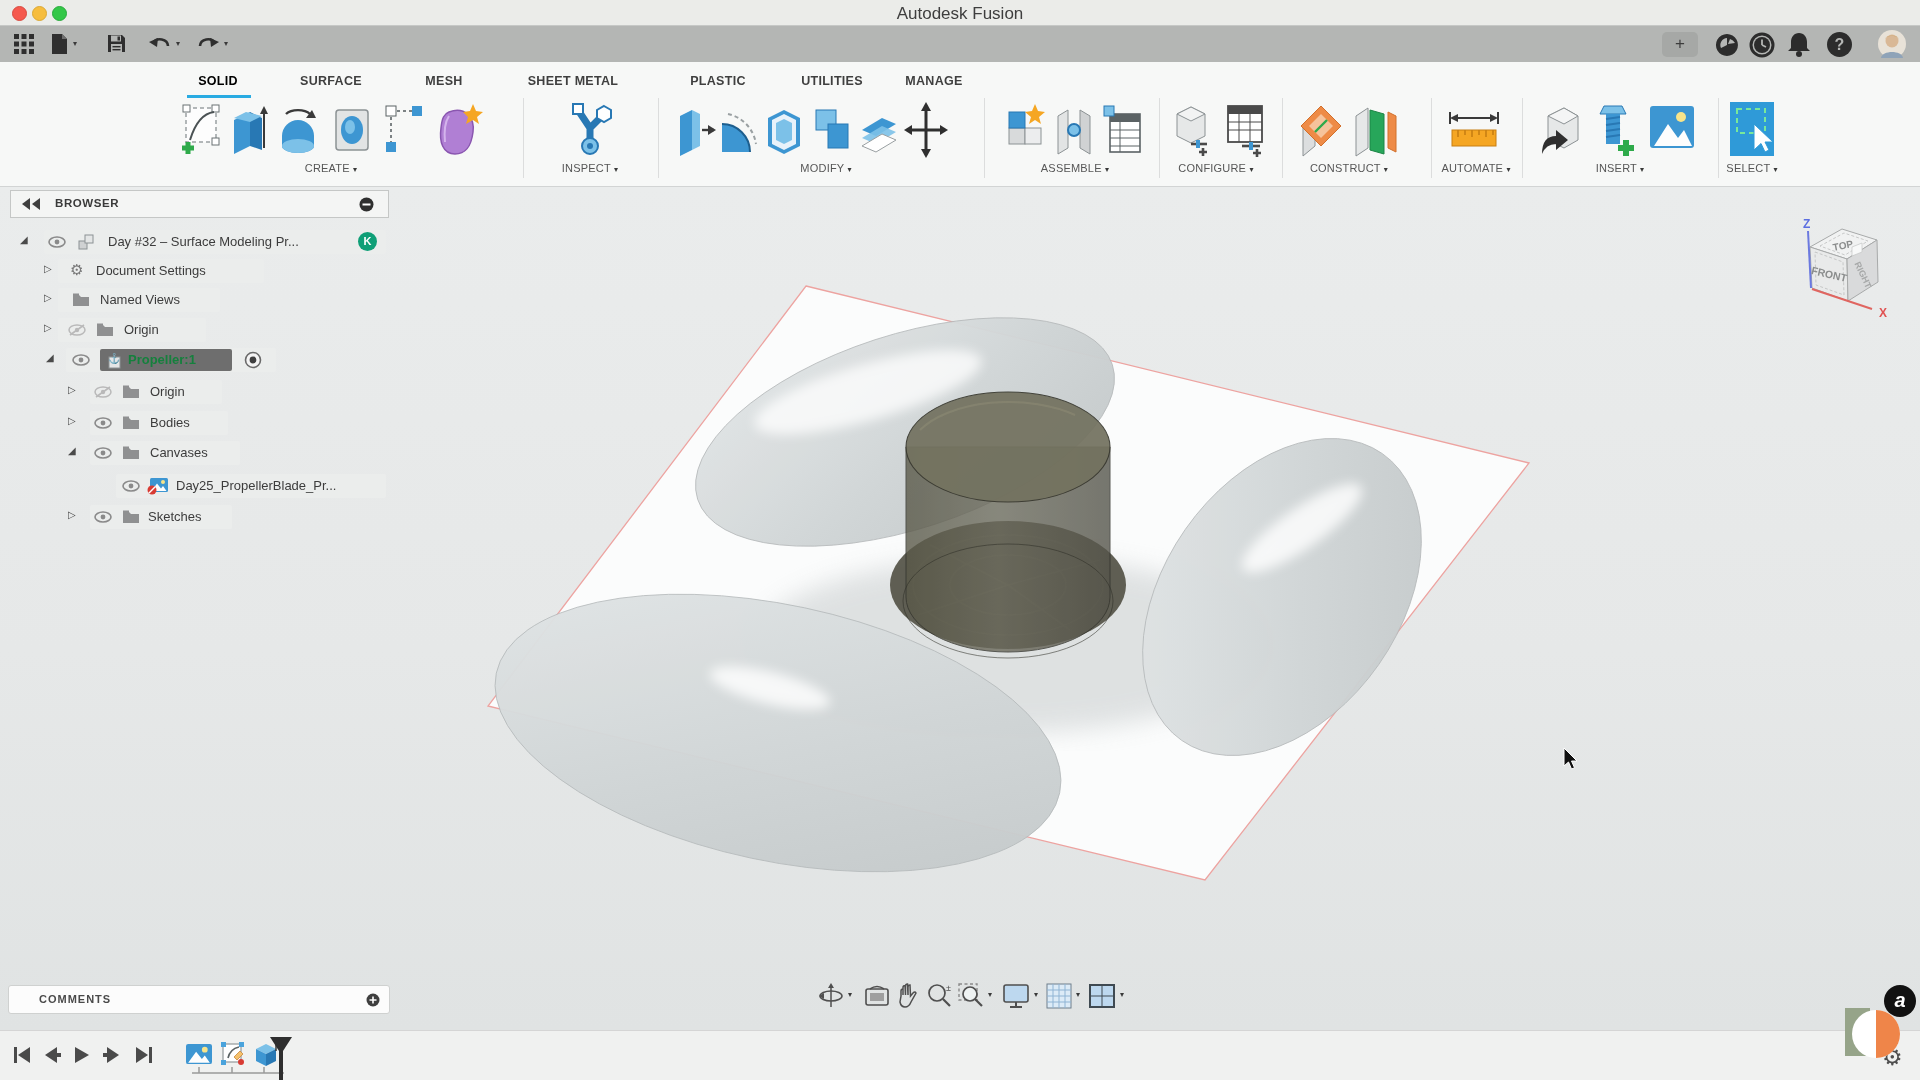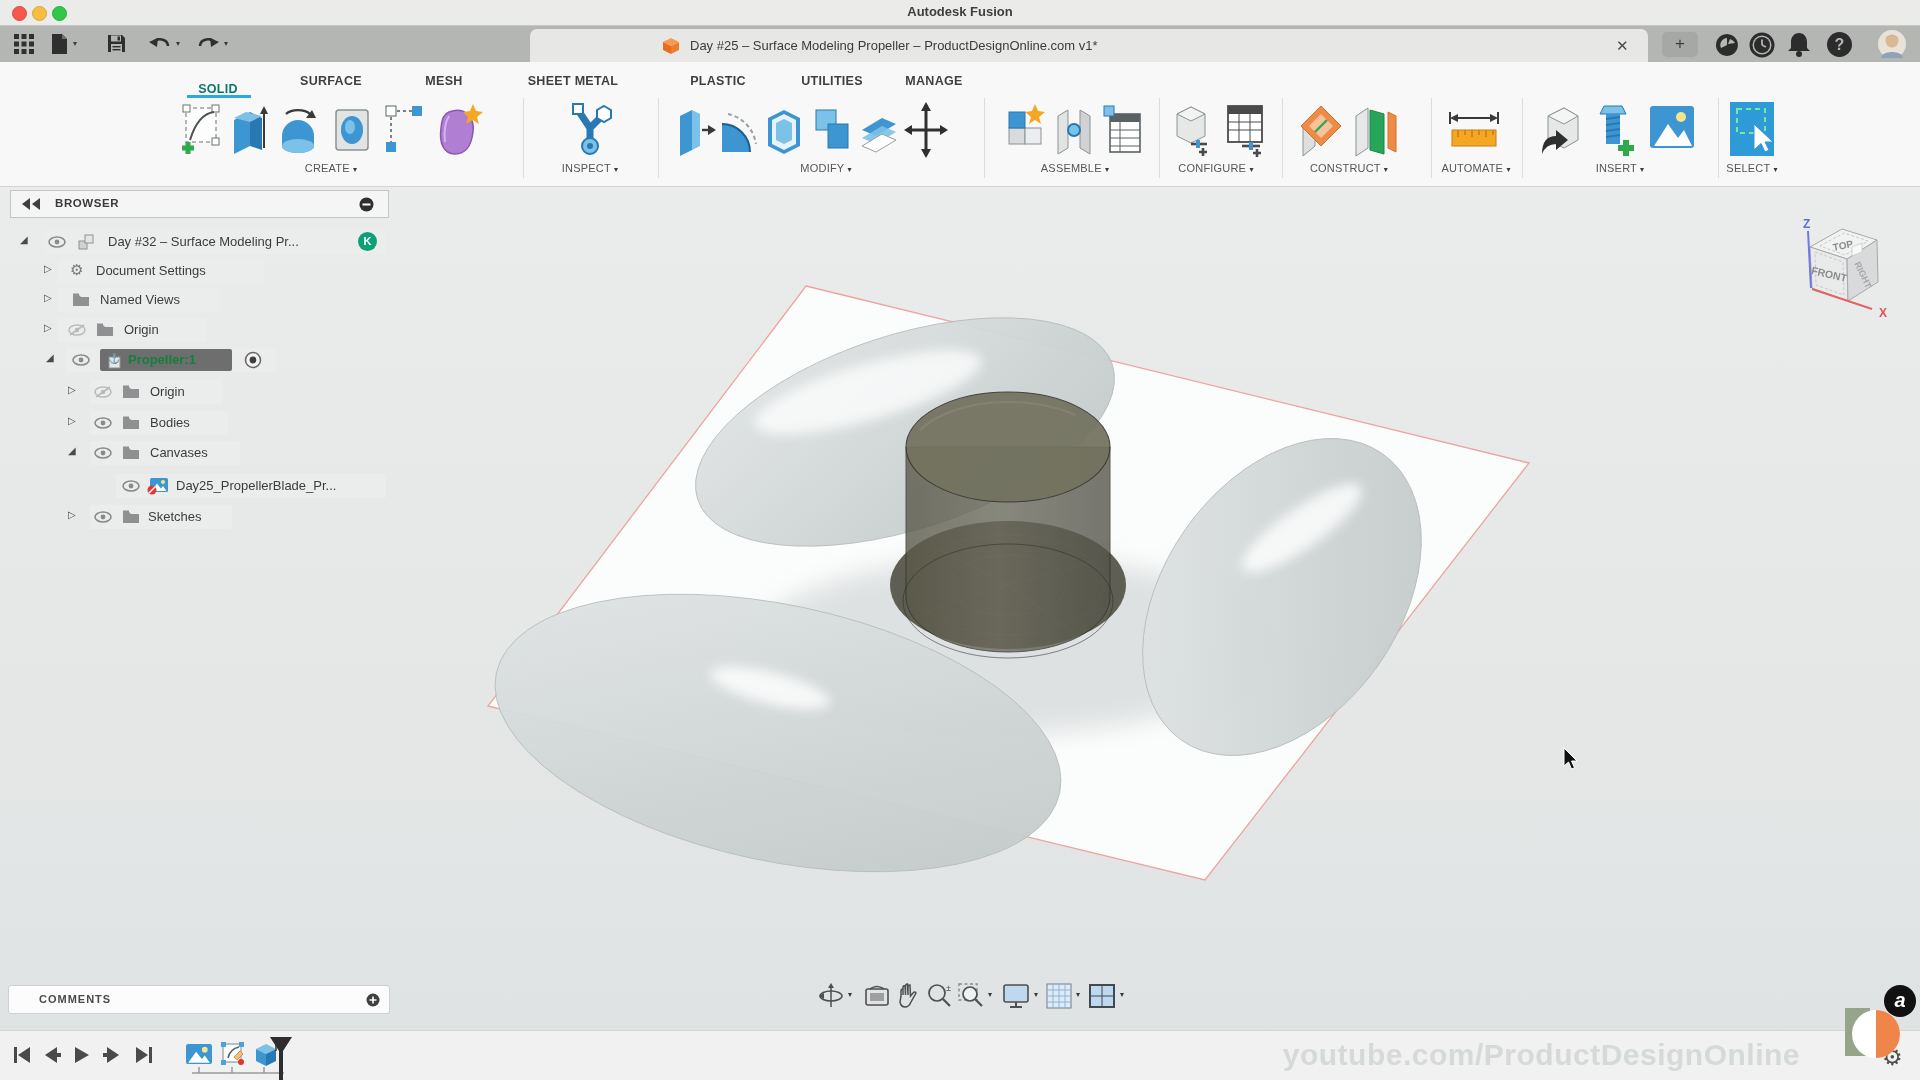--- a/index.html
+++ b/index.html
@@ -4,35 +4,35 @@
 <style>
   html,body{margin:0;padding:0;}
   body{width:1920px;height:1080px;position:relative;overflow:hidden;
        font-family:"Liberation Sans",sans-serif;background:#e8eaea;
        -webkit-font-smoothing:antialiased;}
   .abs{position:absolute;}
   svg{display:block;}
   
   #titlebar{left:0;top:0;width:1920px;height:25px;background:#ebece9;border-bottom:1px solid #c6c8c6;}
   .tl{width:13px;height:13px;border-radius:50%;top:6px;}
-  #title-text{width:1920px;top:4px;text-align:center;font-size:13px;font-weight:bold;color:#3e3e3e;}
+  #title-text{width:1920px;top:4px;text-align:center;font-size:17px;font-weight:normal;color:#3e3e3e;}
   
   #qat{left:0;top:26px;width:1920px;height:36px;background:#b4b6b4;}
   .caret{font-size:8px;color:#3a3a3a;}
   #doc-tab{left:530px;top:3px;width:1118px;height:33px;background:#e7e8e6;border-radius:7px 7px 0 0;}
   #doc-tab-title{left:160px;top:9px;font-size:13px;color:#3b3b3b;white-space:nowrap;}
   #tab-close{left:1086px;top:8px;font-size:15px;color:#4b4b4b;cursor:default;}
   #new-tab-btn{left:1662px;top:6px;width:36px;height:25px;background:#a6a8a6;border-radius:5px;
       text-align:center;font-size:17px;color:#3c3c3c;line-height:24px;}
   
   #ribbon{left:0;top:62px;width:1920px;height:124px;background:#f7f8f7;border-bottom:1px solid #d2d4d4;}
   #design-btn{left:20px;top:30px;width:142px;height:84px;background:#f9faf9;border:1.5px solid #c7c9c8;
       border-radius:9px;text-align:center;line-height:82px;font-size:13.5px;color:#3e3e3e;}
   .rtab{top:12px;font-size:12.5px;color:#3f3f3f;letter-spacing:.3px;font-weight:bold;transform:translateX(-50%);}
-  .rtab.active{color:#0f766e;margin-top:8px;}
+  .rtab.active{color:#000000;}
   #solid-underline{left:187px;top:33px;width:64px;height:3px;background:#29abe2;}
   .grp-label{top:100px;font-size:11px;color:#565656;letter-spacing:.2px;transform:translateX(-50%);white-space:nowrap;}
   .divider{top:36px;width:1px;height:80px;background:#dcdddd;}
   .ric{top:40px;}
   
   #browser-head{left:10px;top:190px;width:377px;height:26px;background:#f4f5f4;border:1px solid #c5c7c6;}
   #browser-title{left:44px;top:6px;font-size:11.5px;font-weight:bold;color:#3a3a3a;letter-spacing:.6px;}
   .brow{left:0;height:24px;width:400px;}
   .hl{position:absolute;top:0;height:24px;background:#ebedec;border-radius:2px;}
   .tri{position:absolute;top:4px;font-size:10px;color:#4a4a4a;}
@@ -162,29 +162,20 @@
     <path d="M4,8 A8,7 0 0 1 19,11" fill="none" stroke="#2f2f2f" stroke-width="2.6"></path>
       <polygon points="0,7 9,3 8,12" fill="#2f2f2f"></polygon>
   </svg>
   <span class="abs caret" style="left:176px;top:13px;">▾</span>
   <svg class="abs" style="left:197px;top:9px;" width="22" height="18" viewBox="0 0 22 18">
     <path d="M18,8 A8,7 0 0 0 3,11" fill="none" stroke="#2f2f2f" stroke-width="2.6"></path>
       <polygon points="22,7 13,3 14,12" fill="#2f2f2f"></polygon>
   </svg>
   <span class="abs caret" style="left:224px;top:13px;">▾</span>
 
-  <div id="doc-tab" class="abs">
-    <svg class="abs" style="left:132px;top:8px;" width="18" height="18" viewBox="0 0 18 18">
-      <polygon points="9,1 17,5 9,9 1,5" fill="#f59b52"></polygon>
-        <polygon points="1,5 9,9 9,17 1,13" fill="#e96d1f"></polygon>
-        <polygon points="9,9 17,5 17,13 9,17" fill="#f07c2e"></polygon>
-    </svg>
-    <span id="doc-tab-title" class="abs">Day #25 – Surface Modeling Propeller – ProductDesignOnline.com v1*</span>
-    <span id="tab-close" class="abs">✕</span>
-  </div>
 
   <div id="new-tab-btn" class="abs">+</div>
   <svg class="abs" style="left:1714px;top:6px;" width="26" height="26" viewBox="0 0 26 26">
     <path d="M13,2 A11,11 0 1 1 12.9,2 Z M13,6 A7,7 0 0 0 7,16 L13,13 Z M16,7 L14,12 L21,11 A8,8 0 0 0 16,7 Z" fill="#2c2c2c" fill-rule="evenodd"></path>
   </svg>
   <svg class="abs" style="left:1749px;top:6px;" width="26" height="26" viewBox="0 0 26 26">
     <circle cx="13" cy="13" r="11" fill="none" stroke="#2c2c2c" stroke-width="3"></circle>
       <circle cx="13" cy="13" r="8" fill="#2c2c2c"></circle>
       <line x1="13" y1="13" x2="13" y2="7.5" stroke="#b4b6b4" stroke-width="1.8"></line>
       <line x1="13" y1="13" x2="17" y2="15" stroke="#b4b6b4" stroke-width="1.8"></line>
@@ -688,21 +679,20 @@
     <line x1="2" y1="6" x2="94" y2="6" stroke="#9a9a9a" stroke-width="1.5"></line>
     <line x1="9" y1="0" x2="9" y2="6" stroke="#9a9a9a" stroke-width="1.5"></line>
     <line x1="42" y1="0" x2="42" y2="6" stroke="#9a9a9a" stroke-width="1.5"></line>
     <line x1="74" y1="0" x2="74" y2="6" stroke="#9a9a9a" stroke-width="1.5"></line>
   </svg>
   <svg class="abs" style="left:268px;top:4px;" width="26" height="46" viewBox="0 0 26 46">
     <polygon points="2,2 24,2 15,16 11,16" fill="#2e2e2e"></polygon>
     <rect x="11" y="14" width="4" height="32" fill="#2e2e2e"></rect>
   </svg>
 
-  <span id="watermark" class="abs">youtube.com/ProductDesignOnline</span>
   <span id="gear-br" class="abs">⚙</span>
 </div>
 
 <svg class="abs" style="left:1842px;top:1004px;" width="62" height="60" viewBox="0 0 62 60">
   <rect x="3" y="4" width="25" height="48" fill="#96a489"></rect>
   <circle cx="34" cy="30" r="24" fill="#ffffff"></circle>
   <path d="M34,6 A24,24 0 0 1 34,54 Z" fill="#ef8549"></path>
 </svg>
 <div class="abs" style="left:1884px;top:985px;width:32px;height:32px;border-radius:50%;background:#111;color:#fff;text-align:center;font-size:20px;font-weight:bold;line-height:30px;font-style:italic;">a</div>
 

